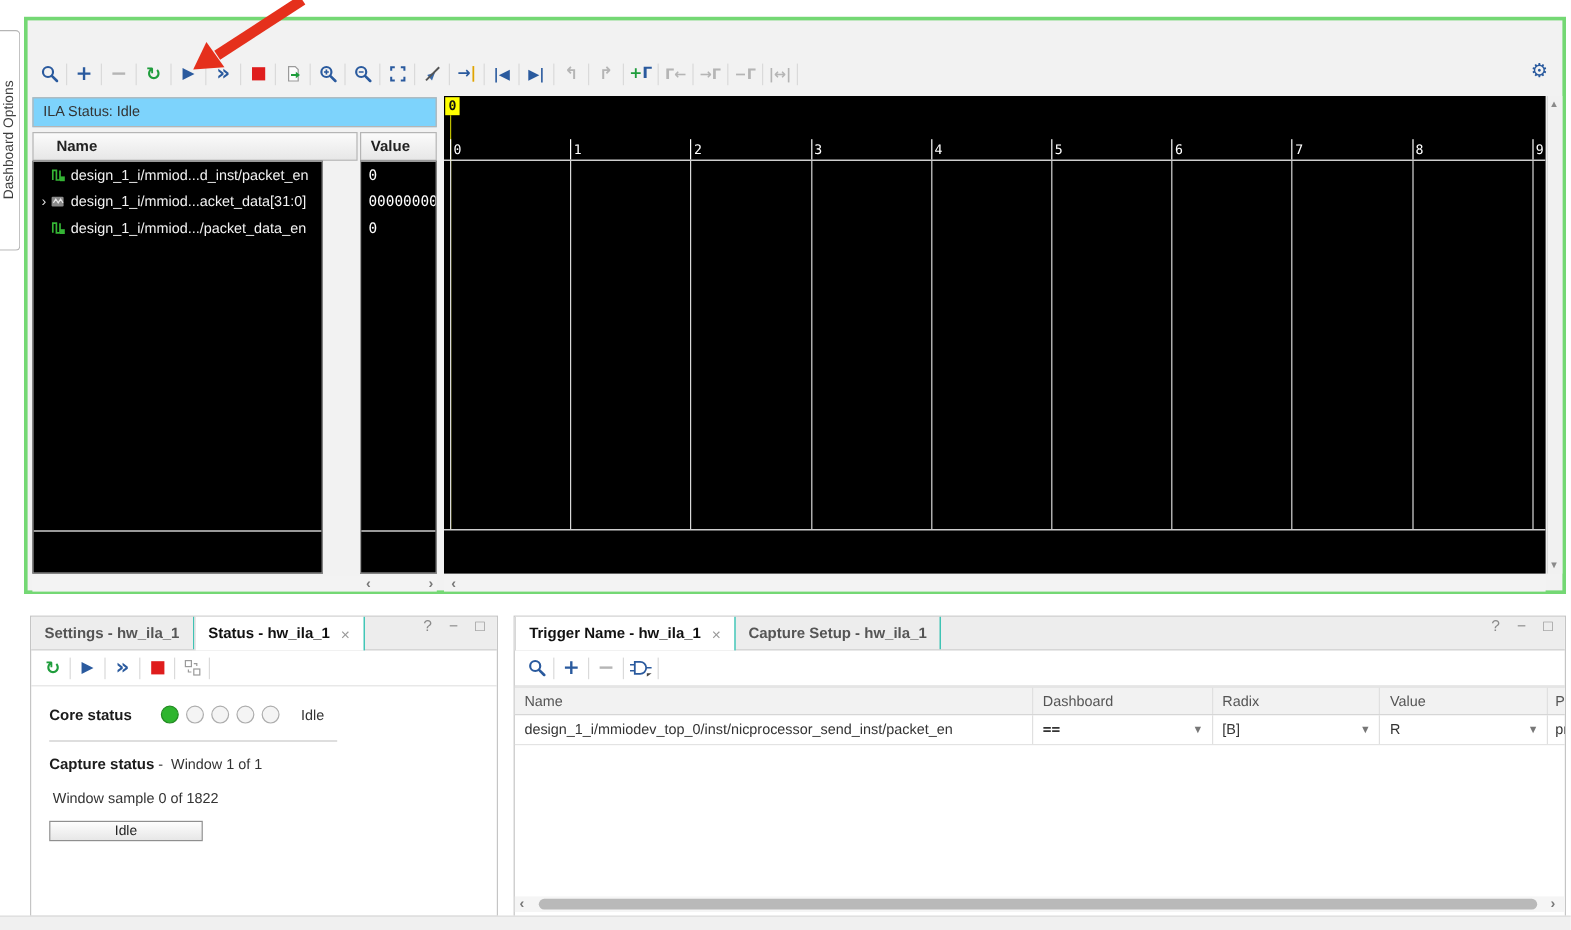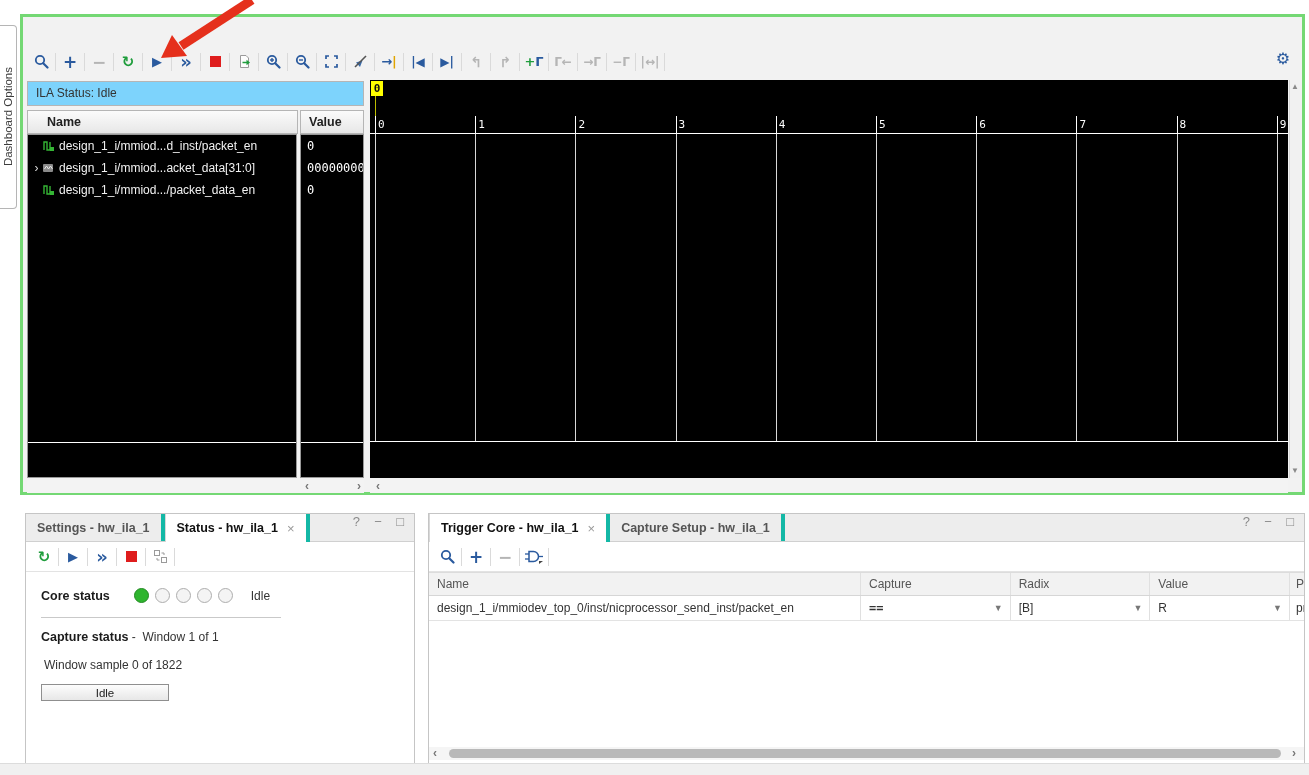--- a/index.html
+++ b/index.html
@@ -28,21 +28,21 @@
   .tbsep{width:1px;height:18px;background:#dadada;margin:0 2px;display:inline-block;}
   .gear{position:absolute;right:12px;top:32px;color:#2a5a9e;font-size:16px;font-family:"DejaVu Sans",sans-serif;}
 
   .ila-status{position:absolute;left:4px;top:64px;width:337px;height:25px;background:#7dd3fc;border:1px solid #b5b5b5;
     box-sizing:border-box;line-height:23px;padding-left:8px;color:#333;}
   .sig-header{position:absolute;left:4px;top:93px;height:24px;display:flex;}
   .sig-header div{background:linear-gradient(#fbfbfb,#e7e7e7);border:1px solid #b5b5b5;box-sizing:border-box;
     font-weight:bold;font-size:12.5px;color:#222;line-height:22px;}
   .h-name{width:271px;padding-left:19px;}
   .h-value{width:64px;margin-left:2px;padding-left:8px;}
-  .name-box{position:absolute;left:4px;top:117px;width:270px;height:344px;background:#000;border:1px solid #999;
+  .name-box{position:absolute;left:4px;top:117px;width:242px;height:344px;background:#000;border:1px solid #999;
     box-sizing:border-box;overflow:hidden;}
   .value-box{position:absolute;left:277px;top:117px;width:64px;height:344px;background:#000;border:1px solid #999;
     box-sizing:border-box;overflow:hidden;}
   .sigrow{height:22px;display:flex;align-items:center;color:#f2f2f2;white-space:nowrap;overflow:hidden;padding-left:3px;}
   .exp{width:11px;color:#ddd;font-size:12px;text-align:center;flex:none;}
   .sigrow svg{margin-right:4px;flex:none;}
   .valrow{height:22px;line-height:22px;color:#fff;font-family:"DejaVu Sans Mono",monospace;font-size:12px;padding-left:6px;white-space:nowrap;}
   .hline{position:absolute;left:0;right:0;top:307px;height:1px;background:#fff;}
 
   .wave{position:absolute;left:347px;top:63px;width:918px;height:398px;background:#000;overflow:hidden;}
@@ -64,21 +64,21 @@
 
   
   .arrow{position:absolute;left:0;top:0;z-index:60;pointer-events:none;}
 
   
   .bpanel{position:absolute;top:513px;background:#fff;border:1px solid #c5c5c5;box-sizing:border-box;}
   .status{left:25px;width:390px;height:251px;}
   .trigger{left:428px;width:877px;height:252px;}
   .tabbar{height:27px;background:#ededed;border-bottom:1px solid #d0d0d0;display:flex;align-items:stretch;}
   .tab{display:flex;align-items:center;padding:0 11px;font-weight:bold;font-size:12.5px;color:#555;
-    border-right:4px solid #14b8a6;cursor:default;justify-content:center;}
+    border-right:1px solid #14b8a6;cursor:default;justify-content:center;}
   .tab.active{background:#fff;color:#111;border-left:1px solid #d8d8d8;margin-bottom:-1px;}
   .tclose{margin-left:9px;color:#999;font-weight:normal;font-size:13px;}
   .btoolbar{height:29px;display:flex;align-items:center;padding-left:6px;border-bottom:1px solid #e3e3e3;}
 
   .score-row{display:flex;align-items:center;margin:16px 0 0 15px;}
   .score-row b{font-size:12.5px;color:#1b1b1b;margin-right:24px;}
   .lights{display:inline-flex;align-items:center;margin-right:12px;}
   .light{width:15px;height:15px;border-radius:50%;background:#f4f4f4;border:1px solid #adadad;margin-right:6px;box-sizing:border-box;}
   .light.on{background:#2eb52e;border-color:#238a23;}
   .divider{margin:14px 0 0 15px;width:240px;border-top:1px solid #c9c9c9;}
@@ -401,21 +401,21 @@
     <div class="wsample">Window sample 0 of 1822</div>
     <div class="progress">
       <span>Idle</span>
     </div>
   </div>
 </div>
 
 <div class="bpanel trigger">
   <div class="tabbar">
     <div class="tab active">
-      <span>Trigger Core - hw_ila_1</span>
+      <span>Trigger Name - hw_ila_1</span>
       <span class="tclose">×</span>
     </div>
     <div class="tab">
       <span>Capture Setup - hw_ila_1</span>
     </div>
     <span class="winctl">
       <span>?</span>
       <span>−</span>
       <span>□</span>
     </span>
@@ -445,21 +445,21 @@
             <line x1="14" y1="6.5" x2="18" y2="6.5" stroke="#2a5a9e" stroke-width="1.3"></line>
             <path d="M14 11h4l-4 3z" fill="#444"></path>
           </svg>
         </span>
         <span class="tbsep"></span>
       </span>
   </div>
 
   <div class="ttable-head">
     <div class="tc c-name">Name</div>
-    <div class="tc c-op">Capture</div>
+    <div class="tc c-op">Dashboard</div>
     <div class="tc c-radix">Radix</div>
     <div class="tc c-val">Value</div>
     <div class="tc c-port">Po</div>
   </div>
   <div class="ttable-row">
     <div class="tc c-name">design_1_i/mmiodev_top_0/inst/nicprocessor_send_inst/packet_en</div>
     <div class="tc c-op ddcell">
       <span class="opval">==</span>
       <span class="chev">▼</span>
     </div>

